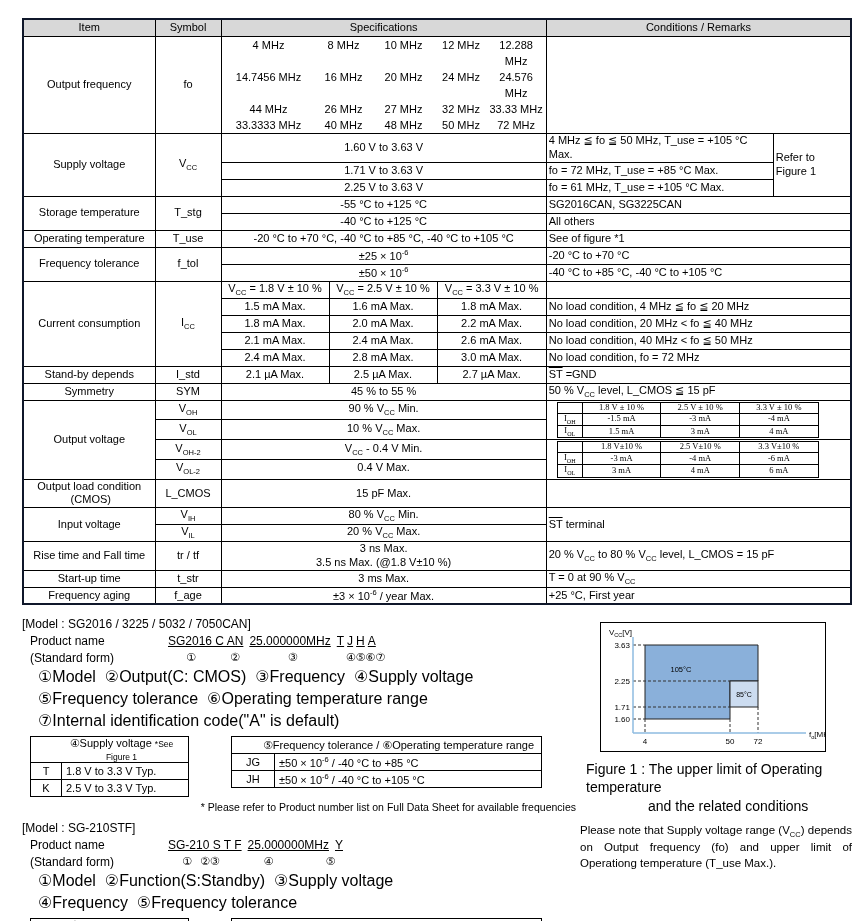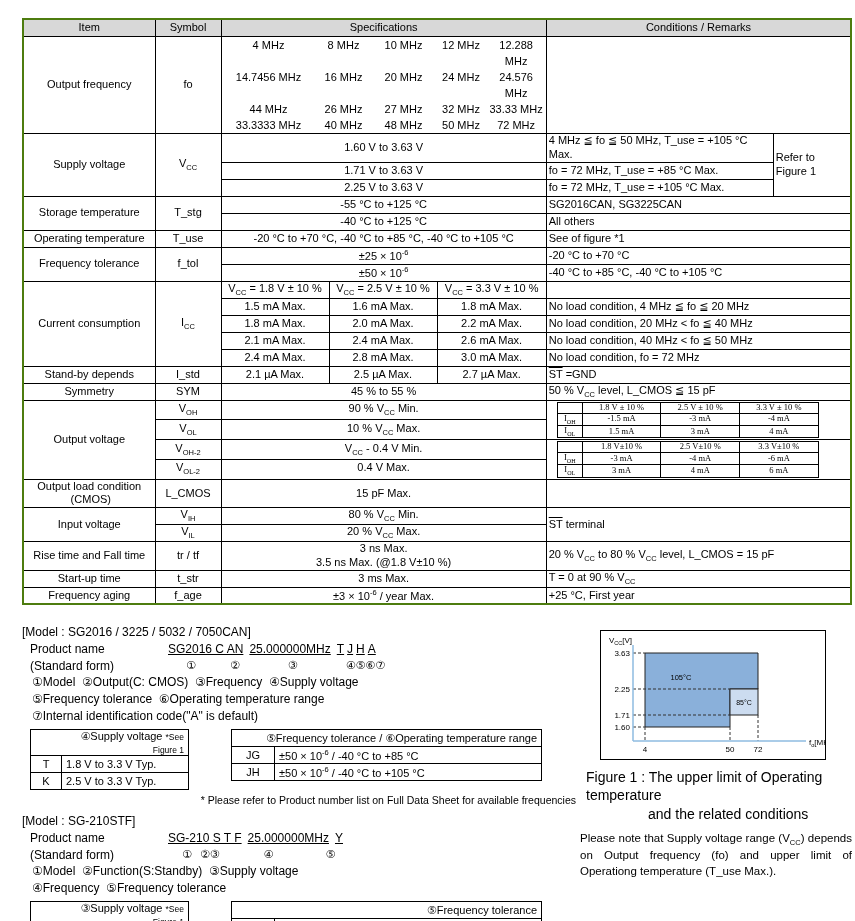--- a/index.html
+++ b/index.html
@@ -1,20 +1,20 @@
 <!DOCTYPE html>
 <html><head>
 <meta charset="utf-8">
 <style>
   html,body{margin:0;padding:0;background:#fff;}
   body{width:855px;font-family:"Liberation Sans","DejaVu Sans",sans-serif;color:#000;}
   .page{position:relative;width:855px;height:921px;overflow:hidden;padding:0;}
   
-  table.spec{border-collapse:collapse;table-layout:fixed;width:830px;margin:18px 0 16px 22px;
-    font-size:11px;border:2px solid #4d7c0f;}
+  table.spec{border-collapse:collapse;table-layout:fixed;width:830px;margin:18px 0 8px 22px;
+    font-size:11px;border:2px solid #0f172a;}
   table.spec td,table.spec th{border:1px solid #000;padding:0 2px;vertical-align:middle;
     overflow:hidden;line-height:1.25;font-weight:normal;}
   tr.hdr th{background:#d8d8d8;text-align:center;height:16px;}
   td.item{text-align:center;padding-left:4px;}
   td.sym{text-align:center;}
   td.c{text-align:center;}
   td.l{text-align:left;padding-left:4px;}
   tr.r17{height:17px;} tr.r28{height:28px;} tr.r68{height:68px;}
   sub{font-size:7.5px;} sup{font-size:7.5px;}
   .ov{text-decoration:overline;}
@@ -29,25 +29,25 @@
   
   .bottom{display:flex;margin:6px 0 0 22px;}
   .leftcol{width:556px;}
   .rightcol{width:274px;padding-left:2px;}
   .mtitle{font-size:12px;margin-top:4px;}
   .prow{display:flex;font-size:12px;margin-top:3px;}
   .plabel{width:138px;padding-left:8px;}
   .u{text-decoration:underline;}
   .pname .u{margin-right:6px;}
   .markers{display:flex;font-size:11px;}
-  .legend{font-size:12px;white-space:pre-wrap;margin:2px 0 0 10px;line-height:1.25;}
+  .legend{font-size:16px;white-space:pre-wrap;margin:2px 0 0 16px;line-height:1.25;}
   .codetables{display:flex;align-items:flex-start;margin:5px 0 0 8px;}
   table.code{border-collapse:collapse;font-size:11px;}
   table.code td{border:1px solid #000;padding:0 4px;height:16px;vertical-align:middle;}
-  table.code td.hd{text-align:right;padding-left:28px;}
+  table.code td.hd{text-align:center;padding-left:28px;}
   table.code td.cd{text-align:center;}
   .svnote{font-size:8.5px;}
   .ft{margin-left:42px;}
   .sv .cd{width:22px;} .sv .vl{width:118px;}
   .ft .cd{width:34px;} .ft .vl{width:258px;}
   .foot{font-size:10.5px;text-align:right;margin-top:4px;padding-right:2px;}
   
   .figbox{width:224px;height:128px;border:1px solid #000;margin:9px 0 0 20px;}
   .figcap{font-size:14px;margin:8px 0 0 6px;line-height:1.3;}
   .figcap2{margin-left:62px;}
@@ -126,21 +126,21 @@
   <td colspan="15" class="c">1.60 V to 3.63 V</td>
   <td class="l">4 MHz ≦ fo ≦ 50 MHz, T_use = +105 °C Max.</td>
   <td class="l" rowspan="3">Refer to Figure 1</td>
 </tr>
 <tr class="r17">
   <td colspan="15" class="c">1.71 V to 3.63 V</td>
   <td class="l">fo = 72 MHz, T_use = +85 °C Max.</td>
 </tr>
 <tr class="r17">
   <td colspan="15" class="c">2.25 V to 3.63 V</td>
-  <td class="l">fo = 72 MHz, T_use = +105 °C Max.</td>
+  <td class="l">fo = 61 MHz, T_use = +105 °C Max.</td>
 </tr>
 
 <tr class="r17">
   <td class="item" rowspan="2">Storage temperature</td>
   <td class="sym" rowspan="2">T_stg</td>
   <td colspan="15" class="c">-55 °C to +125 °C</td>
   <td colspan="2" class="l">SG2016CAN, SG3225CAN</td>
 </tr>
 <tr class="r17">
   <td colspan="15" class="c">-40 °C to +125 °C</td>

